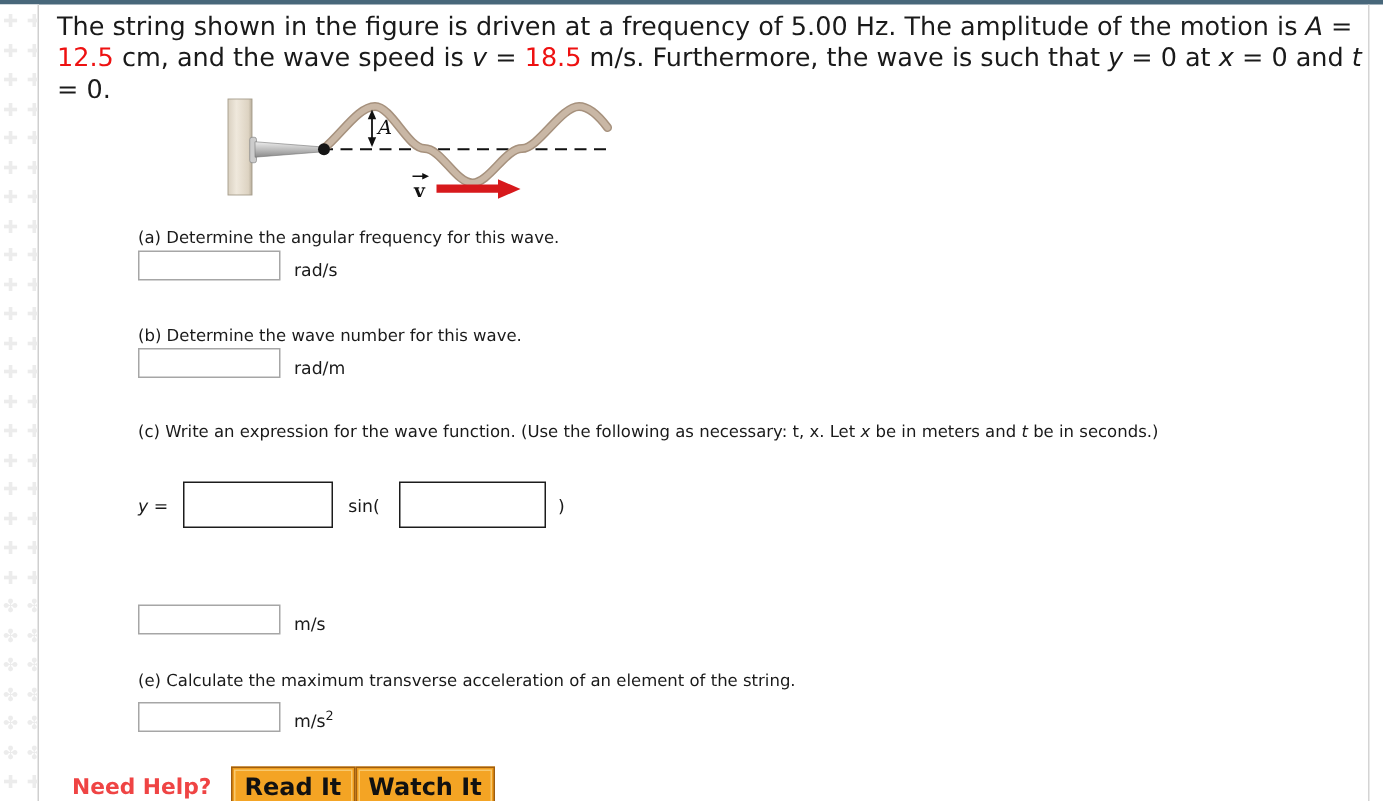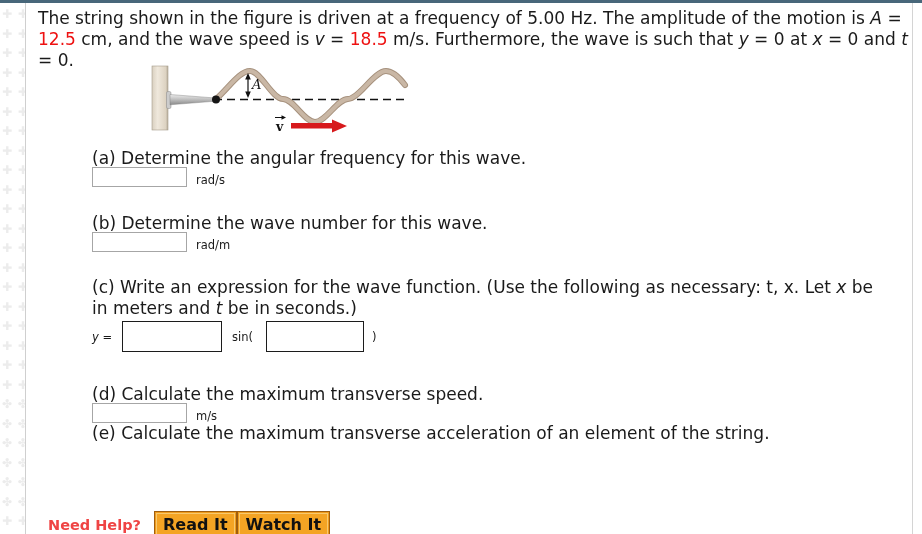--- a/index.html
+++ b/index.html
@@ -16,21 +16,21 @@
   .right-line { position:absolute; left:912px; top:3px; width:1px; height:531px; background:#d4d4d4; }
 
   .content { position:absolute; left:0; top:3px; width:912px; height:531px; }
 
   .problem-text { position:absolute; left:38px; top:5px; width:880px;
     font-size:17px; line-height:21px; }
   .it { font-style:italic; }
 
   .figure-wrap { position:absolute; left:148px; top:56px; width:262px; height:82px; }
 
-  .q-label { position:absolute; font-size:17px; line-height:21px; }
+  .q-label { position:absolute; font-size:11px; line-height:21px; }
   .answer-row { position:absolute; display:flex; align-items:flex-end; }
   .ans-input { width:95px; height:20px; border:1px solid #a6a6a6; background:#fff;
     font-size:11.5px; padding:0 3px; font-family:"DejaVu Sans","Liberation Sans",sans-serif; }
   .unit { font-size:11.5px; margin-left:9px; }
   sup { font-size:8.5px; }
 
   .expr-row { position:absolute; display:flex; align-items:center; font-size:11.5px; }
   .expr-input { width:100px; height:31px; border:1px solid #1c1c1c; background:#fff;
     font-size:12px; padding:0 4px; font-family:"DejaVu Sans","Liberation Sans",sans-serif; }
   .expr-lhs { margin-right:10px; }
@@ -141,27 +141,30 @@
 
   <div class="q-label" style="left:92px; top:274px; width:782px;"><span>(c) Write an expression for the wave function. (Use the following as necessary: t, x. Let </span><span class="it">x</span><span> be in meters and </span><span class="it">t</span><span> be in seconds.)</span></div>
   <div class="expr-row" style="left:92px; top:318px;">
     <span class="expr-lhs"><span class="it">y</span><span> =</span></span>
     <input class="expr-input" type="text" value="" style="">
     <span class="expr-sin">sin(</span>
     <input class="expr-input" style="width: 98px;" type="text" value="">
     <span class="expr-close">)</span>
   </div>
 
-  <div class="q-label" style="left:92px; top:381px;"><span>(d) Calculate the maximum transverse speed.</span></div>
   <div class="answer-row" style="left:92px; top:400px;">
     <input class="ans-input" type="text" value="" style="">
     <span class="unit"><span>m/s</span></span>
   </div>
 
-  <div class="q-label" style="left:92px; top:420px;text-align:center;"><span>(e) Calculate the maximum transverse acceleration of an element of the string.</span></div>
+  <div class="q-label" style="left:92px; top:440px;text-align:center;"><span>(e) Calculate the maximum transverse acceleration of an element of the string.</span></div>
+  <div class="answer-row" style="left:92px; top:465px;">
+    <input class="ans-input" type="text" value="" style="">
+    <span class="unit"><span>m/s</span><sup>2</sup></span>
+  </div>
 
   <div class="need-help-row">
     <span class="need-help-label">Need Help?</span>
     <div class="help-btn">
       <div class="inner">Read It</div>
     </div>
     <div class="help-btn">
       <div class="inner">Watch It</div>
     </div>
   </div>

